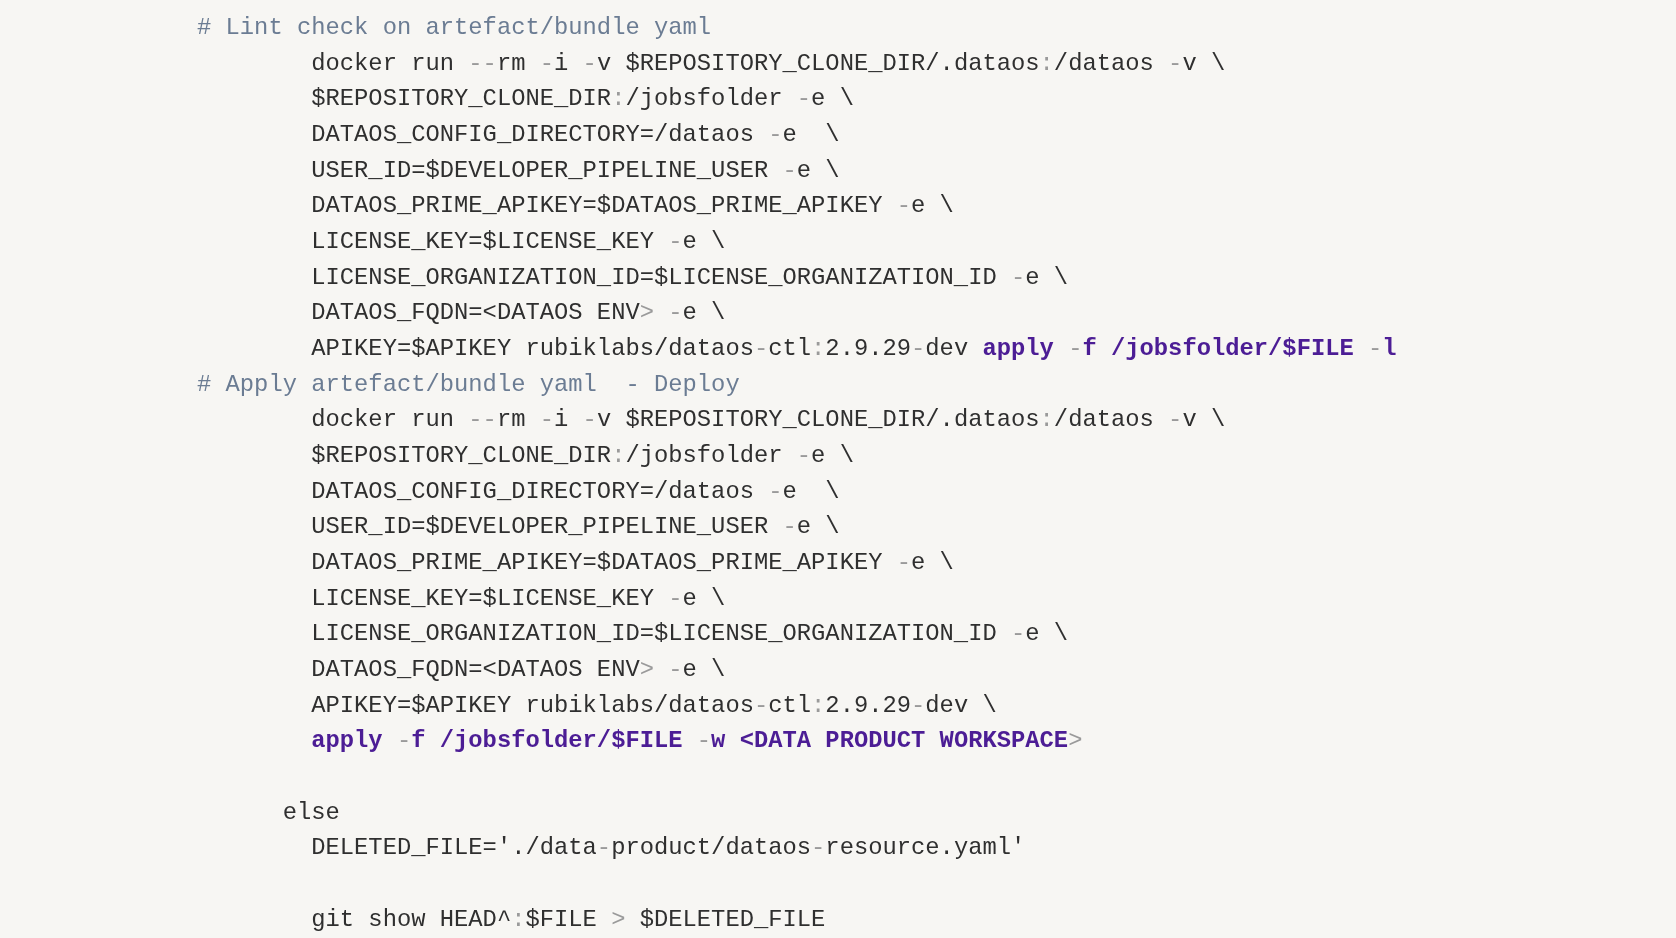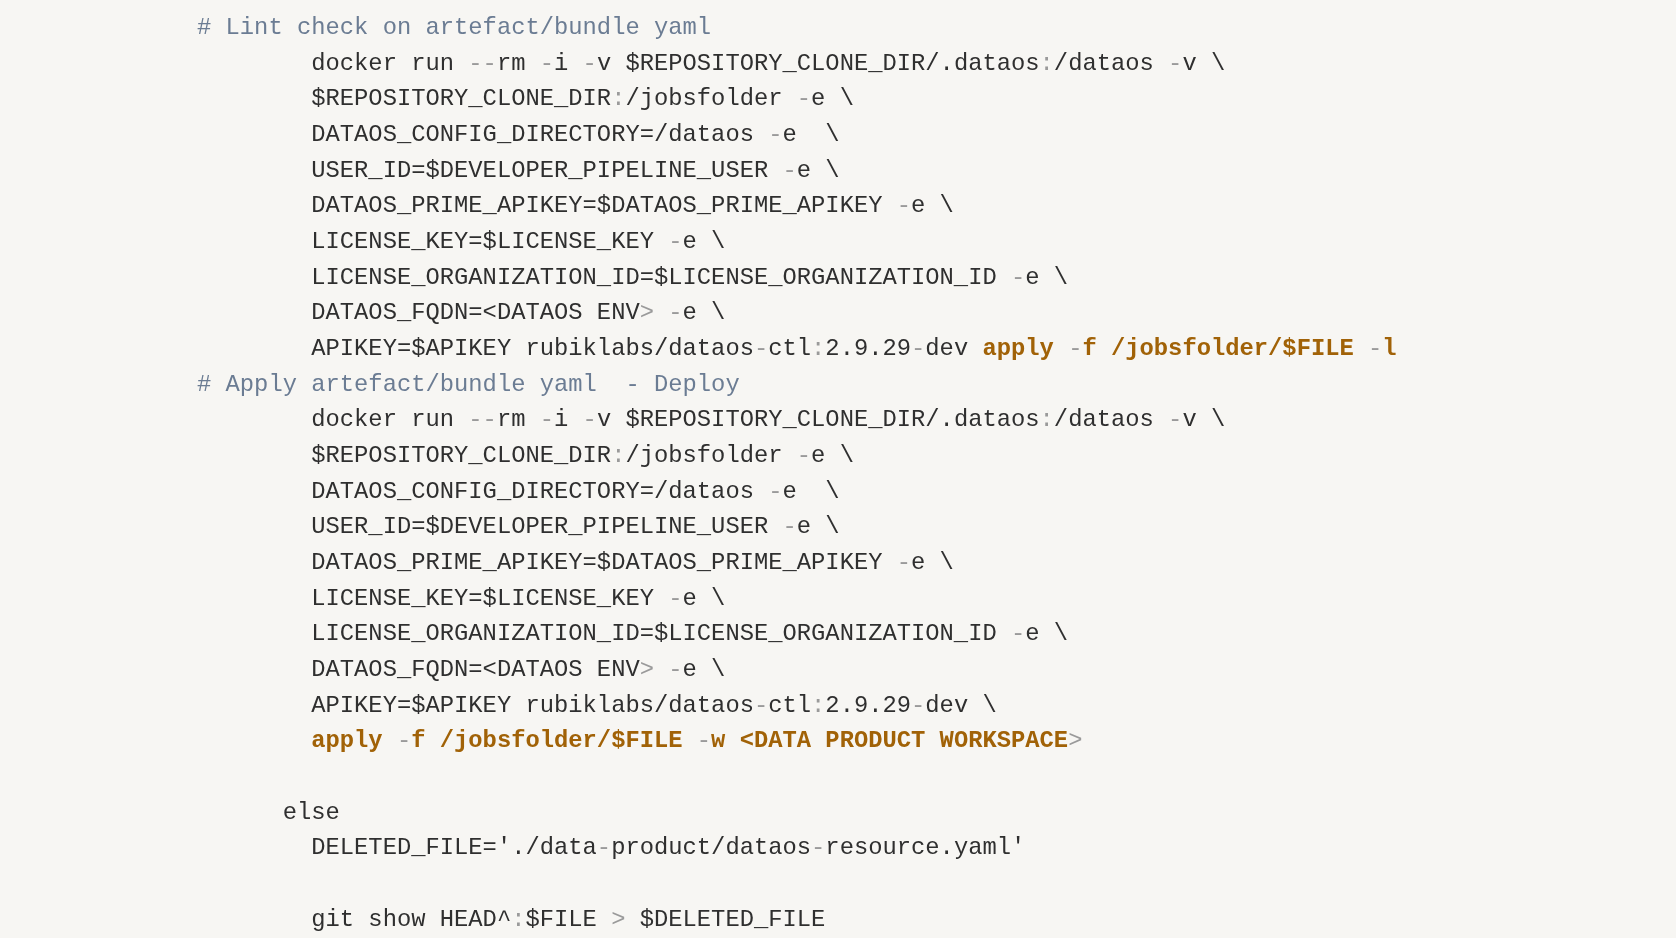--- a/index.html
+++ b/index.html
@@ -23,18 +23,18 @@
     line-height: 35.68px;
     color: #2f2f2f;
     white-space: pre;
   }
   .line {
     display: block;
     height: 35.68px;
   }
   .comment { color: #6b7c93; }
   .op { color: #9a9a9a; }
-  .bold { font-weight: bold; color: #a16207; }
+  .bold { font-weight: bold; color: #4c1d95; }
 </style>
 </head>
 <body>
 
 <pre class="code-block" id="code"><span class="line"><span></span><span class="comment"># Lint check on artefact/bundle yaml</span></span><span class="line"><span>        </span><span>docker run </span><span class="op">--</span><span>rm </span><span class="op">-</span><span>i </span><span class="op">-</span><span>v $REPOSITORY_CLONE_DIR/.dataos</span><span class="op">:</span><span>/dataos </span><span class="op">-</span><span>v \</span></span><span class="line"><span>        </span><span>$REPOSITORY_CLONE_DIR</span><span class="op">:</span><span>/jobsfolder </span><span class="op">-</span><span>e \</span></span><span class="line"><span>        </span><span>DATAOS_CONFIG_DIRECTORY=/dataos </span><span class="op">-</span><span>e  \</span></span><span class="line"><span>        </span><span>USER_ID=$DEVELOPER_PIPELINE_USER </span><span class="op">-</span><span>e \</span></span><span class="line"><span>        </span><span>DATAOS_PRIME_APIKEY=$DATAOS_PRIME_APIKEY </span><span class="op">-</span><span>e \</span></span><span class="line"><span>        </span><span>LICENSE_KEY=$LICENSE_KEY </span><span class="op">-</span><span>e \</span></span><span class="line"><span>        </span><span>LICENSE_ORGANIZATION_ID=$LICENSE_ORGANIZATION_ID </span><span class="op">-</span><span>e \</span></span><span class="line"><span>        </span><span>DATAOS_FQDN=&lt;DATAOS ENV</span><span class="op">&gt;</span><span> </span><span class="op">-</span><span>e \</span></span><span class="line"><span>        </span><span>APIKEY=$APIKEY rubiklabs/dataos</span><span class="op">-</span><span>ctl</span><span class="op">:</span><span>2.9.29</span><span class="op">-</span><span>dev </span><span class="bold">apply </span><span class="op">-</span><span class="bold">f /jobsfolder/$FILE </span><span class="op">-</span><span class="bold">l</span></span><span class="line"><span></span><span class="comment"># Apply artefact/bundle yaml  - Deploy</span></span><span class="line"><span>        </span><span>docker run </span><span class="op">--</span><span>rm </span><span class="op">-</span><span>i </span><span class="op">-</span><span>v $REPOSITORY_CLONE_DIR/.dataos</span><span class="op">:</span><span>/dataos </span><span class="op">-</span><span>v \</span></span><span class="line"><span>        </span><span>$REPOSITORY_CLONE_DIR</span><span class="op">:</span><span>/jobsfolder </span><span class="op">-</span><span>e \</span></span><span class="line"><span>        </span><span>DATAOS_CONFIG_DIRECTORY=/dataos </span><span class="op">-</span><span>e  \</span></span><span class="line"><span>        </span><span>USER_ID=$DEVELOPER_PIPELINE_USER </span><span class="op">-</span><span>e \</span></span><span class="line"><span>        </span><span>DATAOS_PRIME_APIKEY=$DATAOS_PRIME_APIKEY </span><span class="op">-</span><span>e \</span></span><span class="line"><span>        </span><span>LICENSE_KEY=$LICENSE_KEY </span><span class="op">-</span><span>e \</span></span><span class="line"><span>        </span><span>LICENSE_ORGANIZATION_ID=$LICENSE_ORGANIZATION_ID </span><span class="op">-</span><span>e \</span></span><span class="line"><span>        </span><span>DATAOS_FQDN=&lt;DATAOS ENV</span><span class="op">&gt;</span><span> </span><span class="op">-</span><span>e \</span></span><span class="line"><span>        </span><span>APIKEY=$APIKEY rubiklabs/dataos</span><span class="op">-</span><span>ctl</span><span class="op">:</span><span>2.9.29</span><span class="op">-</span><span>dev \</span></span><span class="line"><span>        </span><span class="bold">apply </span><span class="op">-</span><span class="bold">f /jobsfolder/$FILE </span><span class="op">-</span><span class="bold">w &lt;DATA PRODUCT WORKSPACE</span><span class="op">&gt;</span></span><span class="line"><span></span></span><span class="line"><span>      </span><span>else</span></span><span class="line"><span>        </span><span>DELETED_FILE='./data</span><span class="op">-</span><span>product/dataos</span><span class="op">-</span><span>resource.yaml'</span></span><span class="line"><span></span></span><span class="line"><span>        </span><span>git show HEAD^</span><span class="op">:</span><span>$FILE </span><span class="op">&gt;</span><span> $DELETED_FILE</span></span></pre>
 
 </body></html>

